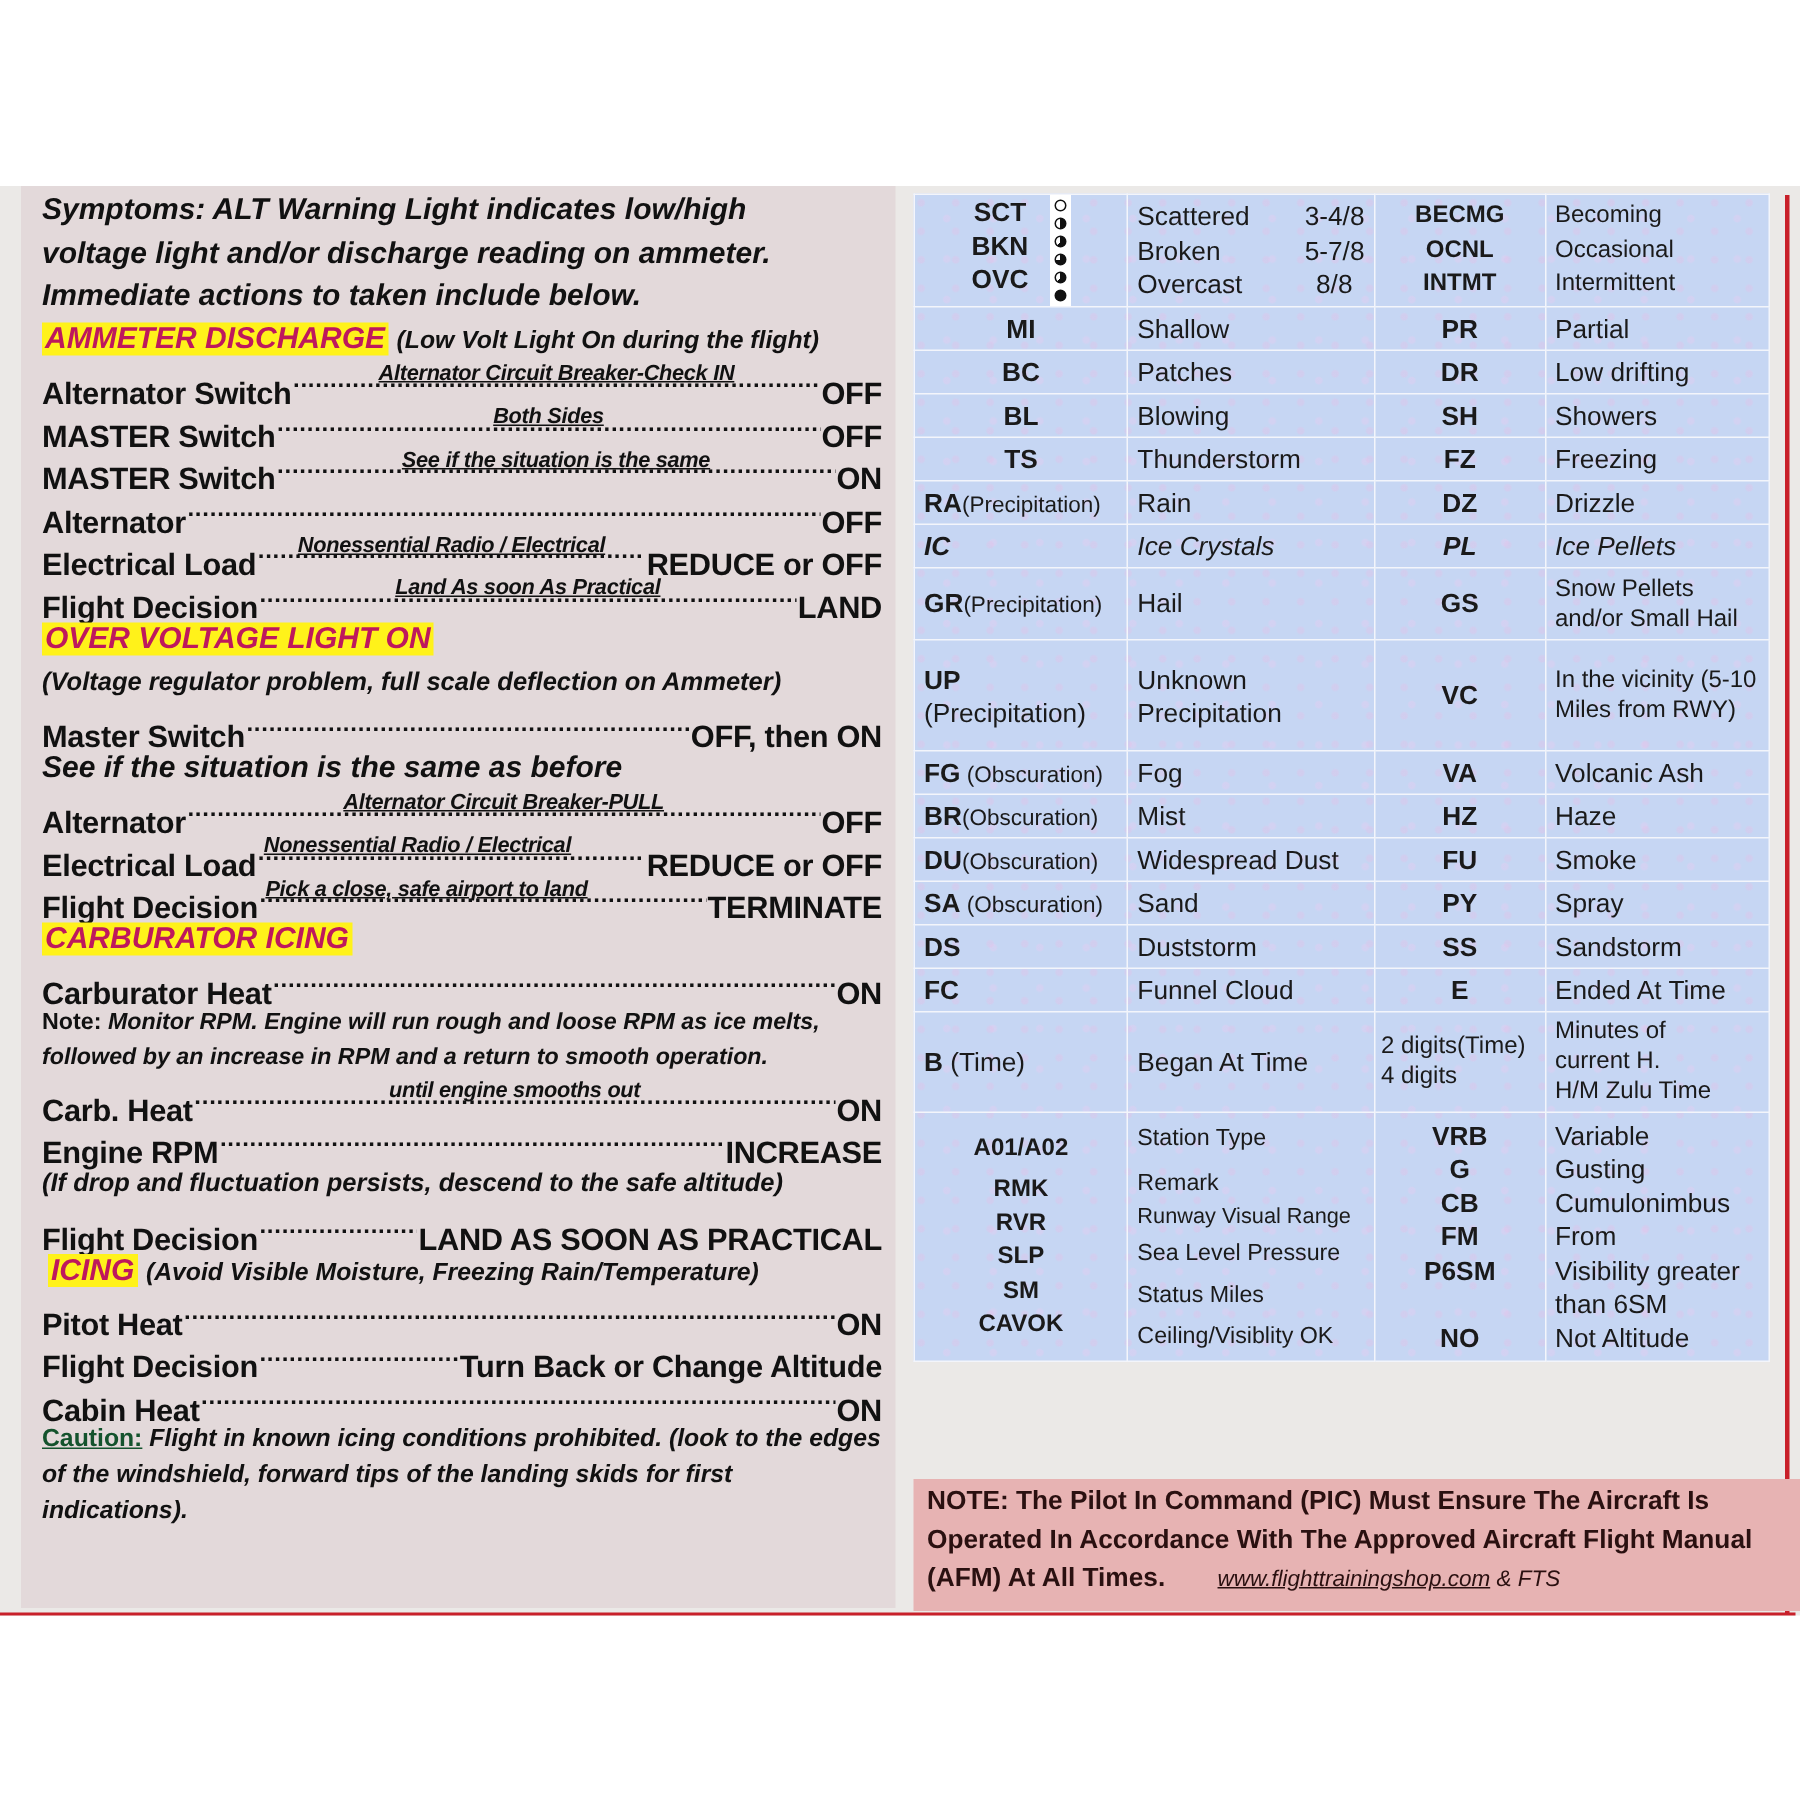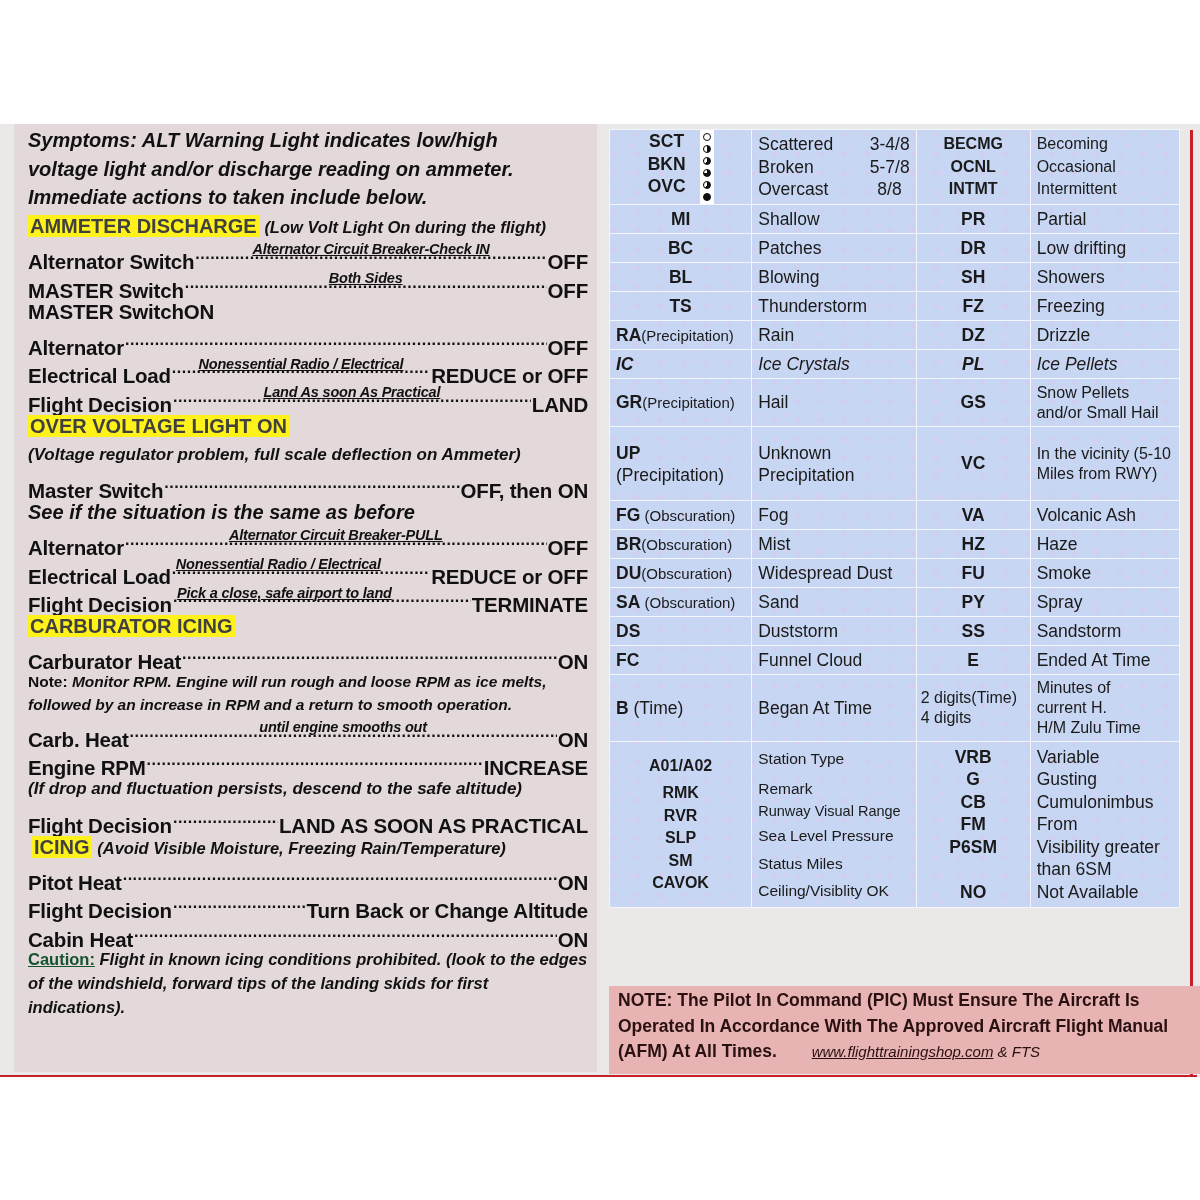--- a/index.html
+++ b/index.html
@@ -6,21 +6,21 @@
   body { width:1200px; height:1200px; background:#ffffff; position:relative; overflow:hidden; font-family:"Liberation Sans", sans-serif; }
   .card { position:absolute; left:0; top:124px; width:1200px; height:953px; background:#ebe9e7; }
   .card-bottom-line { position:absolute; left:0; top:1075px; width:1197px; height:2px; background:#c8202a; }
   .right-red-line { position:absolute; left:1190px; top:130px; width:3px; height:946px; background:#c8202a; }
 
   
   .left { position:absolute; left:14px; top:124px; width:583px; height:948px; background:#e3d9da; }
   .left-inner { position:absolute; left:14px; top:2px; width:560px; font-family:"Liberation Sans", sans-serif; color:#111; }
   .line { position:relative; height:28.6px; line-height:28.6px; white-space:nowrap; font-size:20.5px; }
   .intro { font-style:italic; font-weight:bold; font-size:20px; }
-  .hl { background:#fff21a; color:#404040; font-weight:bold; font-size:20px; padding:0 2px; }
+  .hl { background:#fff21a; color:#be185d; font-weight:bold; font-size:20px; padding:0 2px;font-style:italic; }
   .hl-note { font-style:italic; font-weight:bold; font-size:16.5px; }
   .sub-ital { font-style:italic; font-weight:bold; font-size:17px; }
   .item { display:flex; align-items:baseline; font-size:20.5px; font-weight:bold; letter-spacing:-0.2px; }
   .item .lbl { flex:0 0 auto; }
   .item .dots { flex:1 1 auto; overflow:hidden; position:relative; margin:0 1px; height:100%; }
   .item .dots::before { content:"........................................................................................................................................................"; position:absolute; left:0; bottom:7px; line-height:1; font-size:16px; letter-spacing:0.5px; }
   .item .hint { position:absolute; left:50%; transform:translateX(-50%); top:-5px; font-size:14.5px; font-style:italic; font-weight:bold; text-decoration:underline; white-space:nowrap; }
   .item .hint.left-al { left:4px; transform:none; }
   .item .val { flex:0 0 auto; }
   .note-text { font-size:15.5px; font-weight:bold; line-height:22.5px; }
@@ -79,20 +79,23 @@
     </div>
     <div class="line item">
       <span class="lbl">MASTER Switch</span>
       <span class="dots">
           <span class="hint">Both Sides</span>
         </span>
       <span class="val">OFF</span>
     </div>
     <div class="line item">
       <span class="lbl">MASTER Switch</span>
+      <span class="dots">
+          <span class="hint">See if the situation is the same</span>
+        </span>
       <span class="val">ON</span>
     </div>
     <div class="line item">
       <span class="lbl">Alternator</span>
       <span class="dots"></span>
       <span class="val">OFF</span>
     </div>
     <div class="line item">
       <span class="lbl">Electrical Load</span>
       <span class="dots">
@@ -369,21 +372,21 @@
         <div style="height:22.5px;"></div>
         <div>NO</div>
       </td>
       <td class="desc2" style="line-height:22.5px;">
         <div>Variable</div>
         <div>Gusting</div>
         <div>Cumulonimbus</div>
         <div>From</div>
         <div>Visibility greater</div>
         <div>than 6SM</div>
-        <div>Not Available</div>
+        <div>Not Altitude</div>
       </td>
     </tr>
   </tbody>
     </table>
 
   <div class="note-box">
     <span>NOTE: The Pilot In Command (PIC) Must Ensure The Aircraft Is Operated In Accordance With The Approved Aircraft Flight Manual (AFM) At All Times.</span>
     <span class="site"><u>www.flighttrainingshop.com</u><span> &amp; FTS</span></span>
   </div>
 </div>

